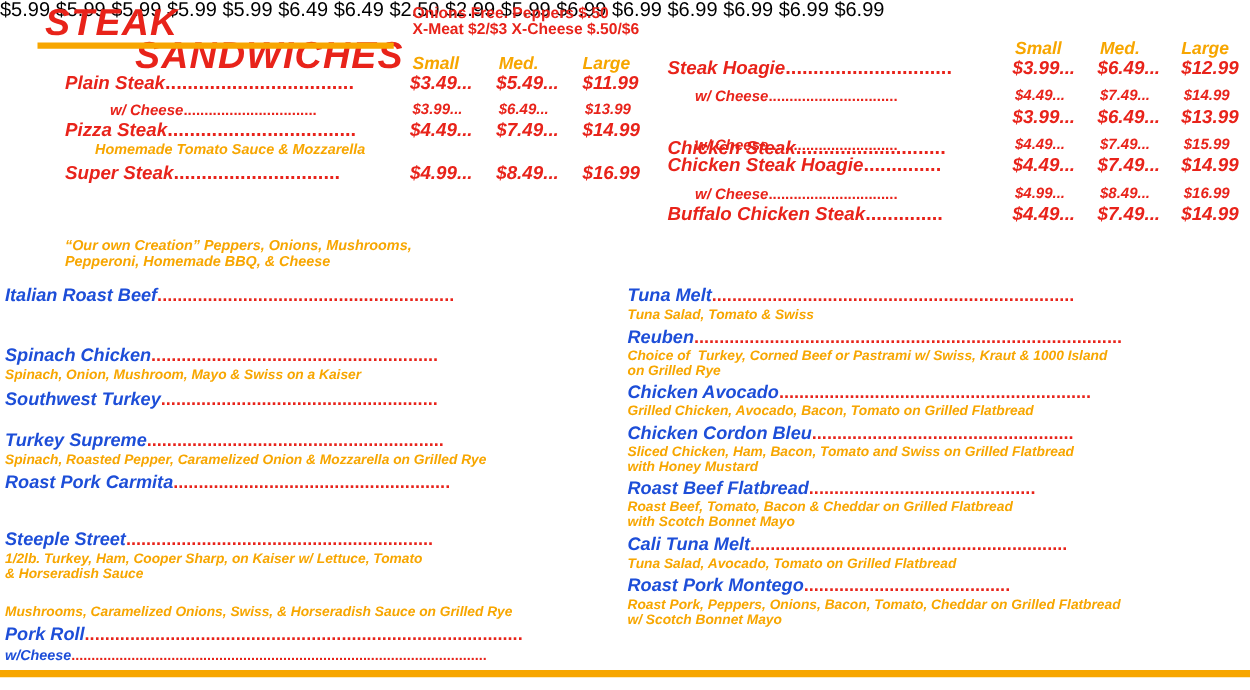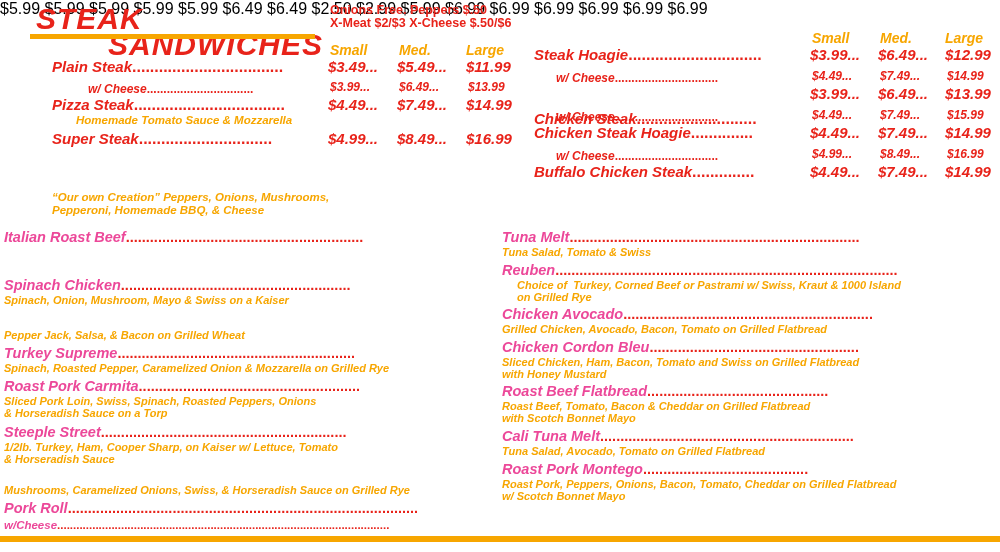--- a/index.html
+++ b/index.html
@@ -65,21 +65,21 @@
   
   .sec-title {
     position:absolute; left:4px; top:196px;
     color:#e8231a; font-weight:bold; font-size:21px;
     font-family:"Liberation Sans", sans-serif;
   }
 
   
   .item { position:absolute; white-space:nowrap; }
   .item .nm {
-    color:#ec4899; font-weight:bold; font-style:italic; font-size:14.5px;
+    color:#1d4ed8; font-weight:bold; font-style:italic; font-size:14.5px;
   }
   .item .dt { color:#e8231a; font-weight:bold; font-size:14.5px; }
   .idesc {
     position:absolute; color:#f7a600; font-weight:bold; font-style:italic;
     font-size:11px; line-height:12px;
   }
 
   
   .bottom-bar {
     position:absolute; left:0; top:536px; width:1000px; height:6px;
@@ -210,35 +210,35 @@
     <span class="nm">Italian Roast Beef</span><span class="dt">...........................................................</span>
   </div>
   <span class="pr" style="left:452px; top:228px;">$5.99</span>
 
   <div class="item" style="left:4px; top:276px;">
     <span class="nm">Spinach Chicken</span><span class="dt">.........................................................</span>
   </div>
   <span class="pr" style="left:452px; top:276px;">$5.99</span>
   <div class="idesc" style="left:4px; top:294px;">Spinach, Onion, Mushroom, Mayo &amp; Swiss on a Kaiser</div>
 
+  <div class="item" style="left:4px; top:311px;">
+    <span class="nm">Southwest Turkey</span><span class="dt">.......................................................</span>
+  </div>
   <span class="pr" style="left:452px; top:311px;">$5.99</span>
-  <div class="idesc" style="left:4px; top:329px;">Pepper Jack, Salsa, &amp; Bacon on Grilled Wheat</div>
 
   <div class="item" style="left:4px; top:344px;">
     <span class="nm">Turkey Supreme</span><span class="dt">...........................................................</span>
   </div>
   <span class="pr" style="left:452px; top:344px;">$5.99</span>
   <div class="idesc" style="left:4px; top:362px;">Spinach, Roasted Pepper, Caramelized Onion &amp; Mozzarella on Grilled Rye</div>
 
   <div class="item" style="left:4px; top:377px;">
     <span class="nm">Roast Pork Carmita</span><span class="dt">.......................................................</span>
   </div>
   <span class="pr" style="left:452px; top:377px;">$5.99</span>
-  <div class="idesc" style="left:4px; top:395px; white-space:pre;">Sliced Pork Loin, Swiss, Spinach, Roasted Peppers, Onions
-&amp; Horseradish Sauce on a Torp</div>
 
   <div class="item" style="left:4px; top:423px;">
     <span class="nm">Steeple Street</span><span class="dt">.............................................................</span>
   </div>
   <span class="pr" style="left:452px; top:423px;">$6.49</span>
   <div class="idesc" style="left:4px; top:441px; white-space:pre;">1/2lb. Turkey, Ham, Cooper Sharp, on Kaiser w/ Lettuce, Tomato
 &amp; Horseradish Sauce</div>
 
   <span class="pr" style="left:452px; top:466px;">$6.49</span>
   <div class="idesc" style="left:4px; top:484px;">Mushrooms, Caramelized Onions, Swiss, &amp; Horseradish Sauce on Grilled Rye</div>
@@ -257,21 +257,21 @@
   <div class="item" style="left:502px; top:228px;">
     <span class="nm">Tuna Melt</span><span class="dt">........................................................................</span>
   </div>
   <span class="pr" style="left:952px; top:228px;">$5.99</span>
   <div class="idesc" style="left:502px; top:246px;">Tuna Salad, Tomato &amp; Swiss</div>
 
   <div class="item" style="left:502px; top:261px;">
     <span class="nm">Reuben</span><span class="dt">.....................................................................................</span>
   </div>
   <span class="pr" style="left:952px; top:259px;">$6.99</span>
-  <div class="idesc" style="left:502px; top:279px; white-space:pre;margin-left:15px;">Choice of  Turkey, Corned Beef or Pastrami w/ Swiss, Kraut &amp; 1000 Island
+  <div class="idesc" style="left:502px; top:279px; white-space:pre;">Choice of  Turkey, Corned Beef or Pastrami w/ Swiss, Kraut &amp; 1000 Island
 on Grilled Rye</div>
 
   <div class="item" style="left:502px; top:305px;">
     <span class="nm">Chicken Avocado</span><span class="dt">..............................................................</span>
   </div>
   <span class="pr" style="left:952px; top:305px;">$6.99</span>
   <div class="idesc" style="left:502px; top:323px;">Grilled Chicken, Avocado, Bacon, Tomato on Grilled Flatbread</div>
 
   <div class="item" style="left:502px; top:338px;">
     <span class="nm">Chicken Cordon Bleu</span><span class="dt">....................................................</span>

